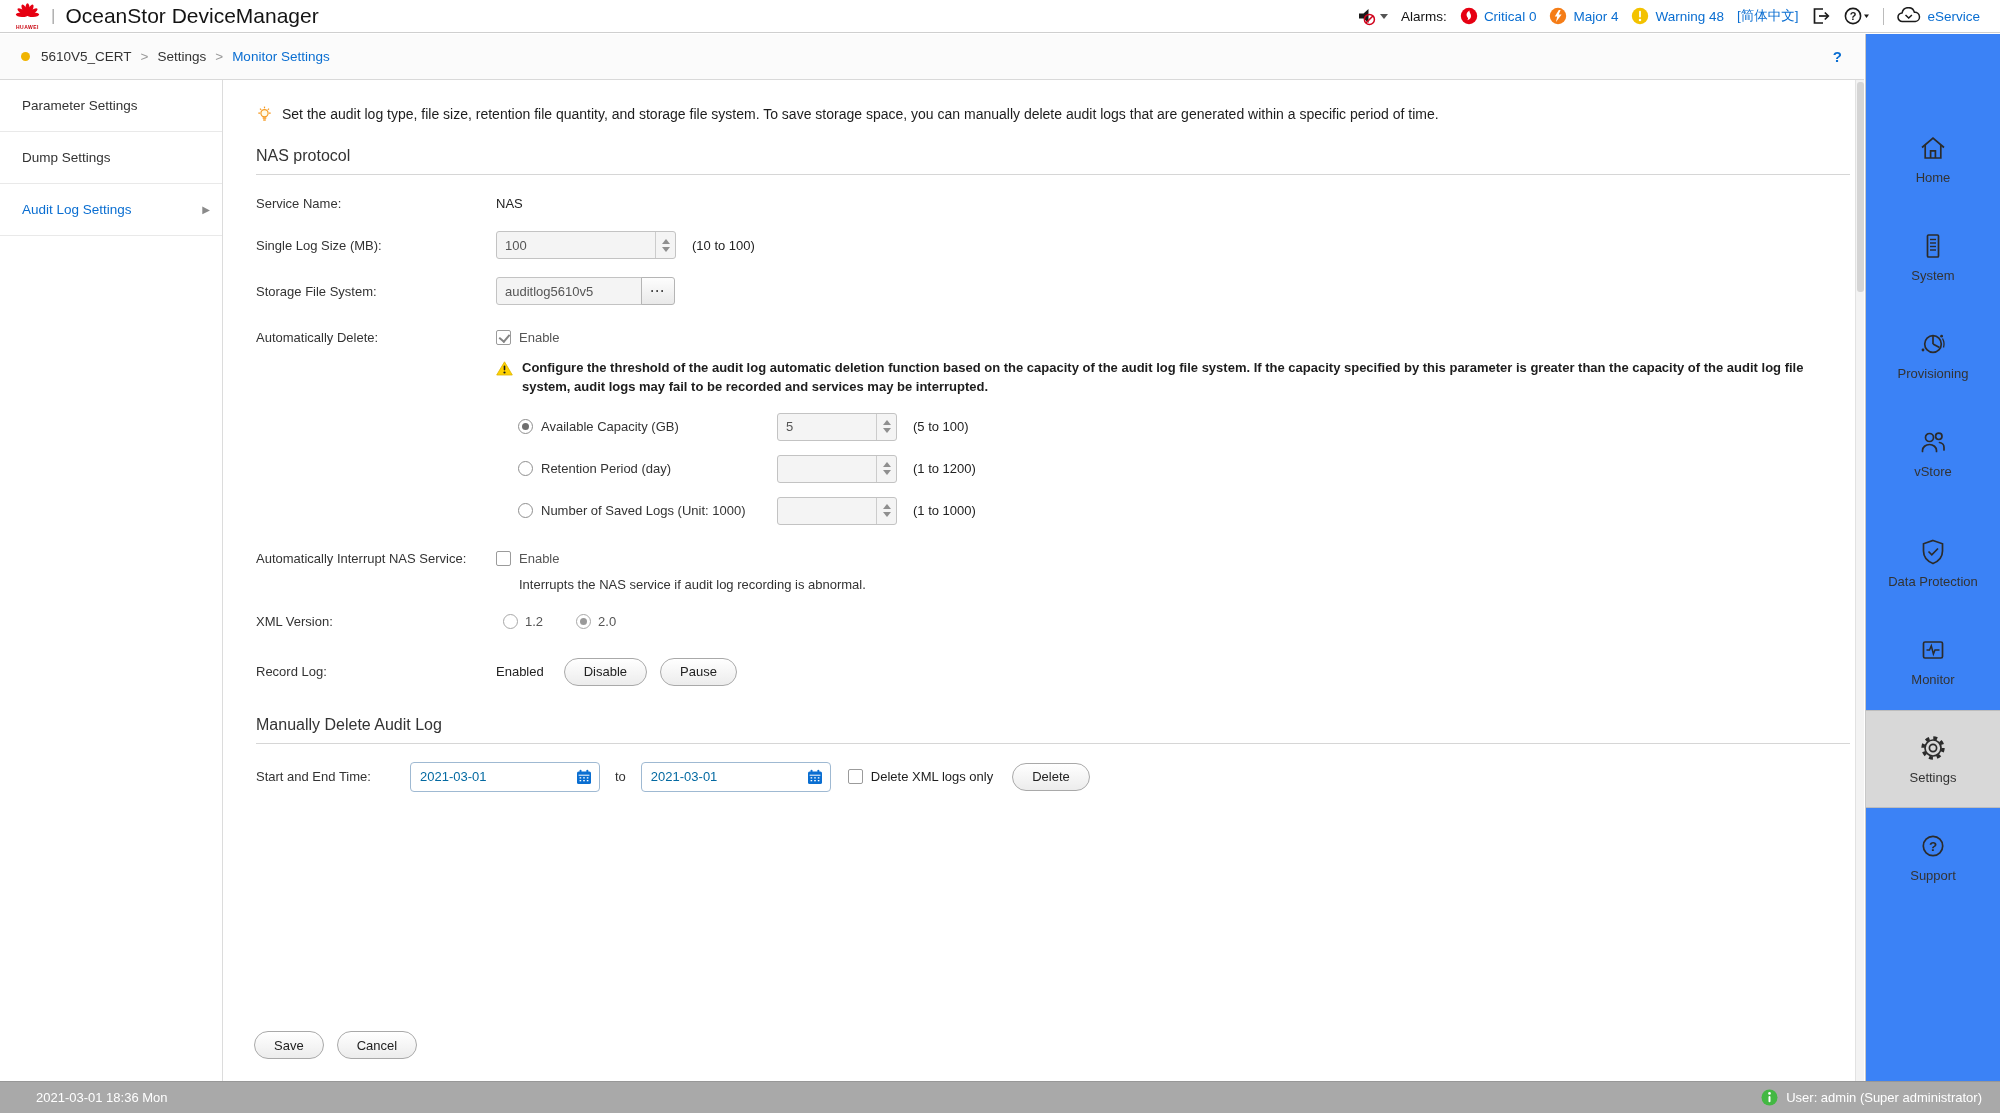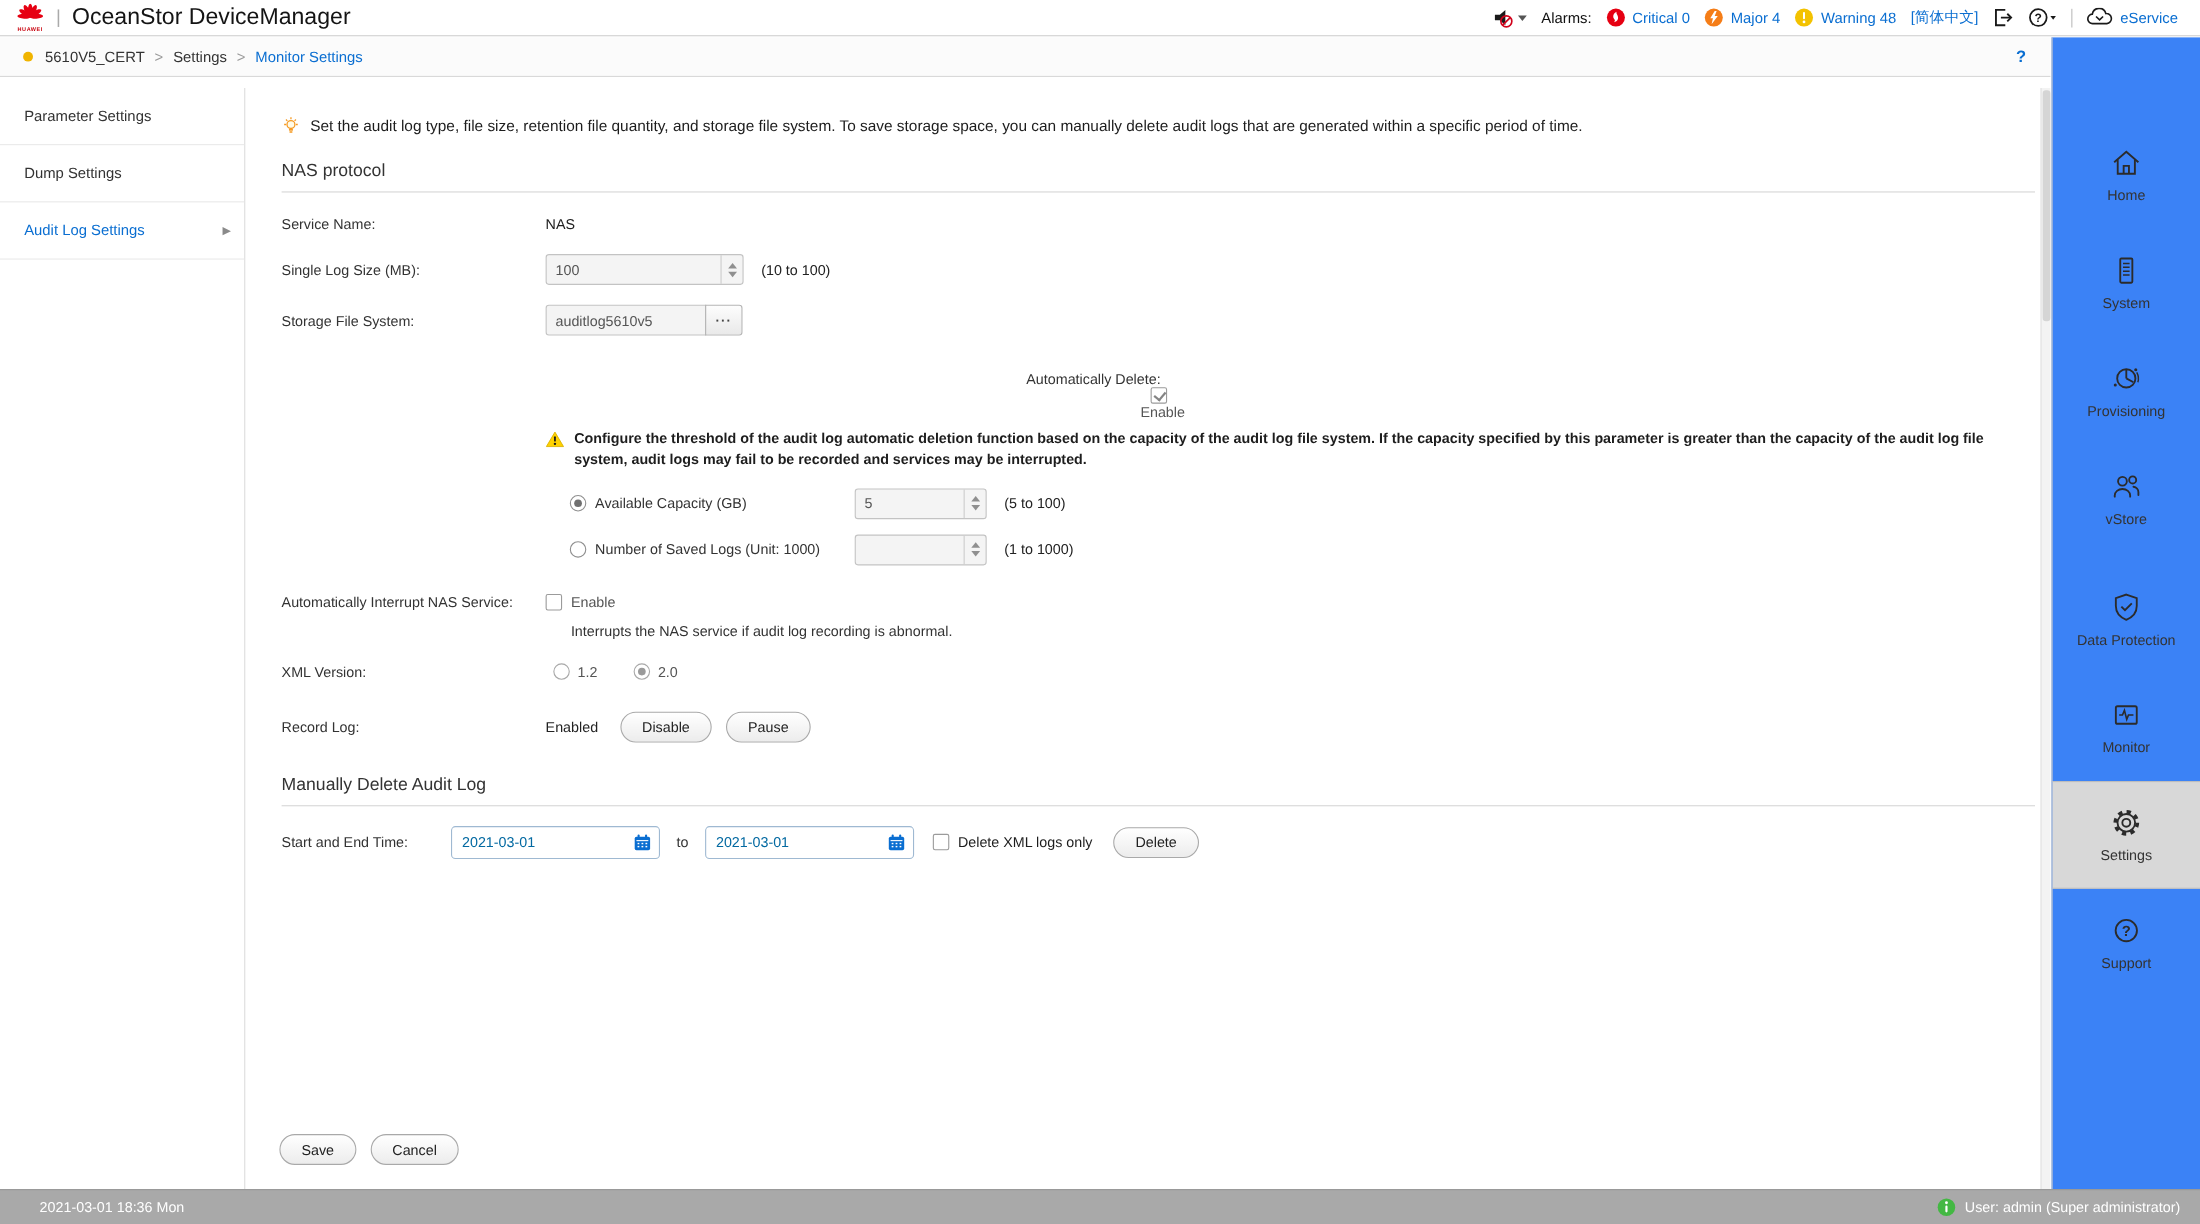--- a/index.html
+++ b/index.html
@@ -24,21 +24,21 @@
   .caret-down { width:0; height:0; border-left:4px solid transparent; border-right:4px solid transparent; border-top:5px solid #555; display:inline-block; }
   .alarms-label { color:#111; }
   .alarm-item { display:flex; align-items:center; gap:6px; color:#0a6ed1; cursor:pointer; }
   .lang-link { color:#0a6ed1; cursor:pointer; }
   .tb-icon { display:flex; align-items:center; cursor:pointer; }
   .tb-divider { width:1px; height:17px; background:#bbb; }
   .eservice { display:flex; align-items:center; gap:6px; cursor:pointer; }
   .eservice-label { color:#0a6ed1; }
   
   .breadcrumb-bar {
-    position:absolute; top:34px; left:0; width:1864px; height:36px;
+    position:absolute; top:34px; left:0; width:1864px; height:46px;
     background:#fbfbfb; border-bottom:1px solid #d9d9d9;
     display:flex; align-items:center; padding:0 22px 0 21px; font-size:13.5px; z-index:5;
   }
   .crumb-dot { width:9px; height:9px; border-radius:50%; background:#f0b400; margin-right:11px; }
   .crumb-device { color:#333; cursor:pointer; }
   .crumb-sep { color:#999; margin:0 9px; }
   .crumb-link { color:#333; cursor:pointer; }
   .crumb-active { color:#0a6ed1; cursor:pointer; }
   .crumb-help { margin-left:auto; color:#0a6ed1; font-weight:bold; font-size:15px; cursor:pointer; }
   
@@ -303,21 +303,21 @@
     </div>
 
     <div class="frow" style="margin-top:18px;">
       <span class="flabel">Storage File System:</span>
       <div class="text-input">
         <span>auditlog5610v5</span>
       </div>
       <span class="browse-btn">···</span>
     </div>
 
-    <div class="frow" style="margin-top:32px; margin-bottom:8px;flex-direction:column;">
+    <div class="frow" style="margin-top:18px; margin-bottom:8px;">
       <span class="flabel">Automatically Delete:</span>
       <span class="cb checked"></span>
       <span class="cb-label">Enable</span>
     </div>
 
     <div class="warn-row">
       <svg width="17" height="15" viewBox="0 0 17 15" style="flex:none; margin-top:2px;">
         <path d="M8.5 0.8 L16.3 14 H0.7 Z" fill="#ffd200" stroke="#dcb200" stroke-width="0.8"></path>
         <rect x="7.7" y="4.6" width="1.6" height="4.8" rx="0.8" fill="#1a1a1a"></rect>
         <circle cx="8.5" cy="11.5" r="1.1" fill="#1a1a1a"></circle>
@@ -329,20 +329,32 @@
       <span class="radio on"></span>
       <span class="thresh-label">Available Capacity (GB)</span>
       <div class="num-input small">
         <span class="val">5</span>
         <span class="spin">
           <i class="spin-up"></i>
           <i class="spin-dn"></i>
         </span>
       </div>
       <span class="hint">(5 to 100)</span>
+    </div>
+    <div class="thresh-row">
+      <span class="radio"></span>
+      <span class="thresh-label">Retention Period (day)</span>
+      <div class="num-input small">
+        <span class="val"></span>
+        <span class="spin">
+          <i class="spin-up"></i>
+          <i class="spin-dn"></i>
+        </span>
+      </div>
+      <span class="hint">(1 to 1200)</span>
     </div>
     <div class="thresh-row">
       <span class="radio"></span>
       <span class="thresh-label">Number of Saved Logs (Unit: 1000)</span>
       <div class="num-input small">
         <span class="val"></span>
         <span class="spin">
           <i class="spin-up"></i>
           <i class="spin-dn"></i>
         </span>

